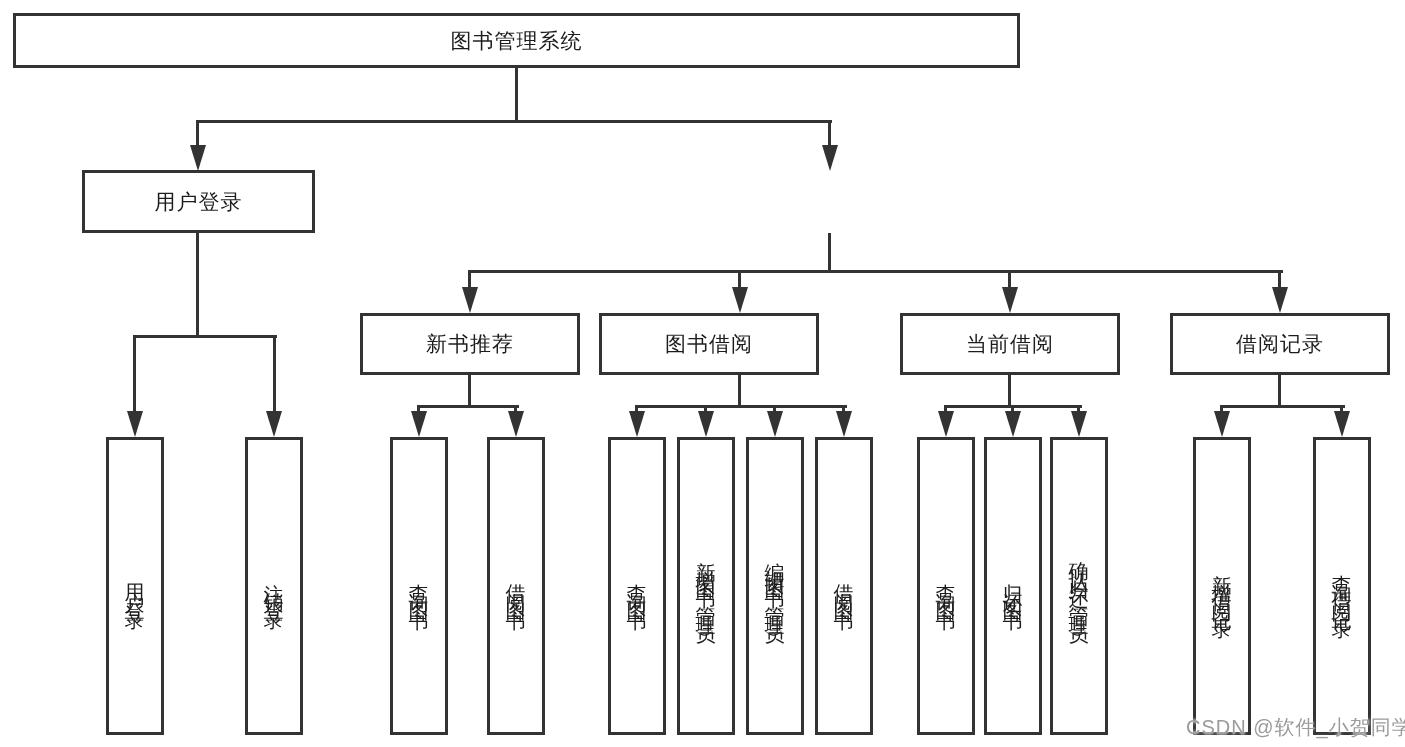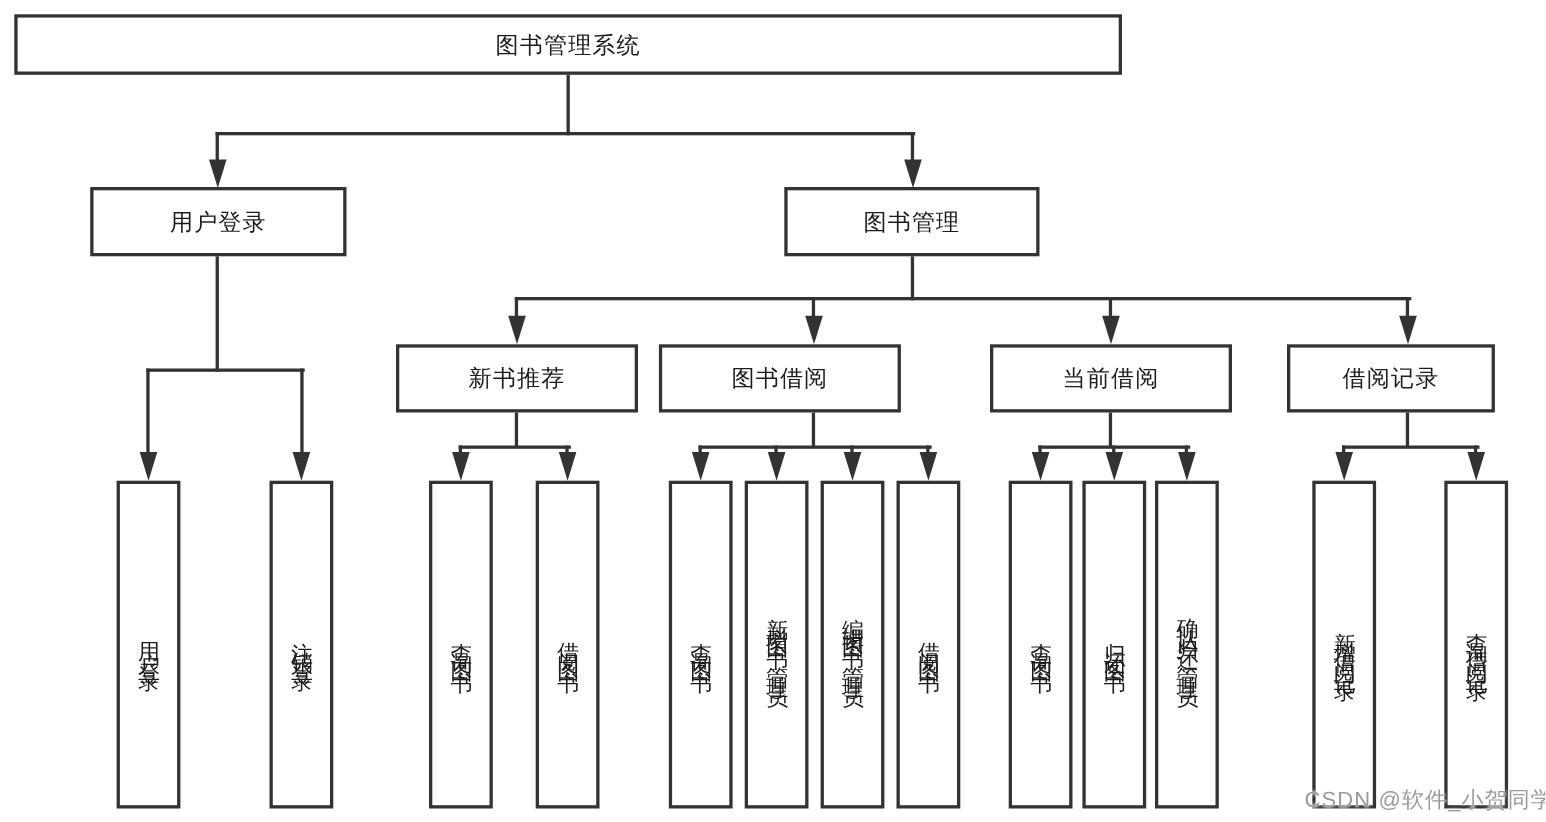--- a/index.html
+++ b/index.html
@@ -62,21 +62,20 @@
   <div class="hbox" style="left:13px;top:13px;width:1007px;height:55px;text-align:right;">图书管理系统</div>
 
   <div class="v" style="left:515px;top:68px;height:55px;"></div>
   <div class="h" style="left:196px;top:120px;width:636px;"></div>
   <div class="v" style="left:196px;top:120px;height:32px;"></div>
   <div class="arr" style="left:190px;top:145px;"></div>
   <div class="v" style="left:828px;top:120px;height:32px;"></div>
   <div class="arr" style="left:822px;top:145px;"></div>
 
   <div class="hbox" style="left:82px;top:170px;width:233px;height:63px;">用户登录</div>
-  <div class="hbox" style="left:713px;top:170px;width:232px;height:63px;">图书管理</div>
 
   <div class="v" style="left:196px;top:233px;height:105px;"></div>
   <div class="h" style="left:133px;top:335px;width:144px;"></div>
   <div class="v" style="left:133px;top:335px;height:80px;"></div>
   <div class="arr" style="left:127px;top:411px;"></div>
   <div class="v" style="left:273px;top:335px;height:80px;"></div>
   <div class="arr" style="left:266px;top:411px;"></div>
 
   <div class="v" style="left:828px;top:233px;height:40px;"></div>
   <div class="h" style="left:468px;top:270px;width:815px;"></div>
@@ -85,21 +84,21 @@
   <div class="v" style="left:738px;top:270px;height:22px;"></div>
   <div class="arr" style="left:732px;top:287px;"></div>
   <div class="v" style="left:1008px;top:270px;height:22px;"></div>
   <div class="arr" style="left:1002px;top:287px;"></div>
   <div class="v" style="left:1278px;top:270px;height:22px;"></div>
   <div class="arr" style="left:1272px;top:287px;"></div>
 
   <div class="hbox" style="left:360px;top:313px;width:220px;height:62px;">新书推荐</div>
   <div class="hbox" style="left:599px;top:313px;width:220px;height:62px;">图书借阅</div>
   <div class="hbox" style="left:900px;top:313px;width:220px;height:62px;">当前借阅</div>
-  <div class="hbox" style="left:1170px;top:313px;width:189px;height:62px;">借阅记录</div>
+  <div class="hbox" style="left:1170px;top:313px;width:220px;height:62px;">借阅记录</div>
 
   <div class="v" style="left:468px;top:375px;height:32px;"></div>
   <div class="h" style="left:417px;top:405px;width:102px;"></div>
   <div class="v" style="left:417px;top:405px;height:10px;"></div>
   <div class="arr" style="left:411px;top:411px;"></div>
   <div class="v" style="left:514px;top:405px;height:10px;"></div>
   <div class="arr" style="left:508px;top:411px;"></div>
 
   <div class="v" style="left:738px;top:375px;height:32px;"></div>
   <div class="h" style="left:635px;top:405px;width:212px;"></div>

